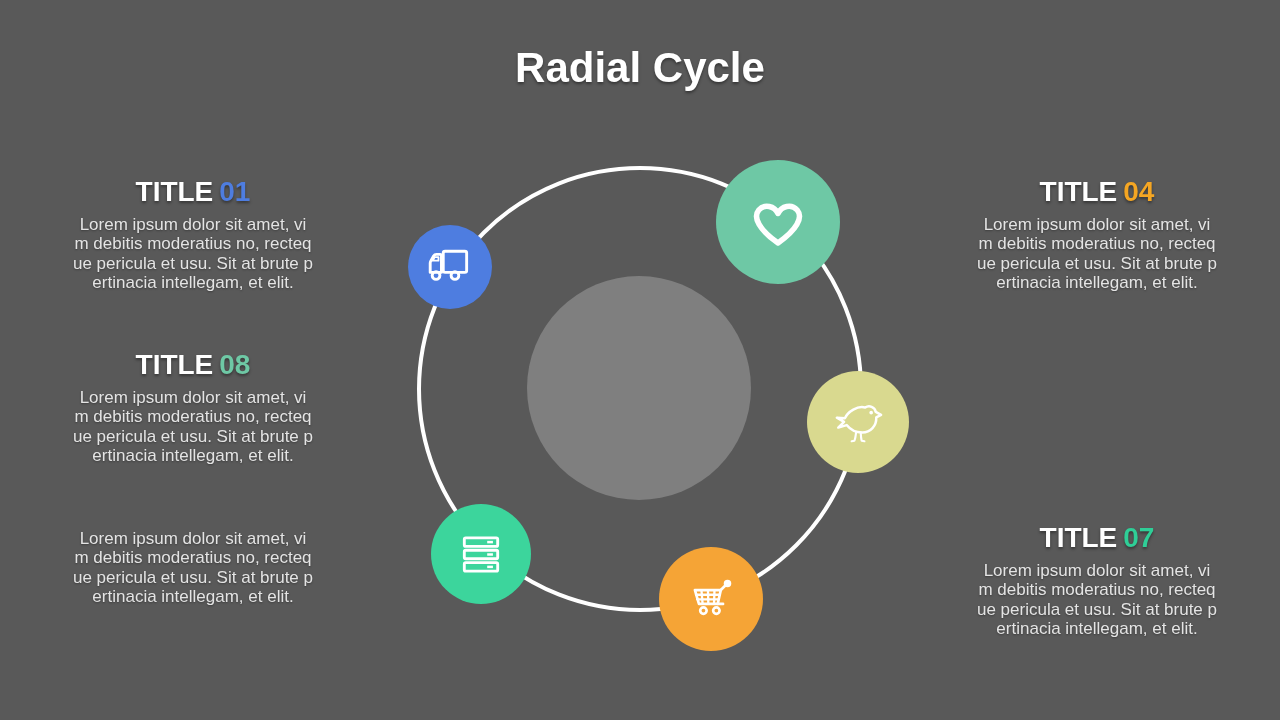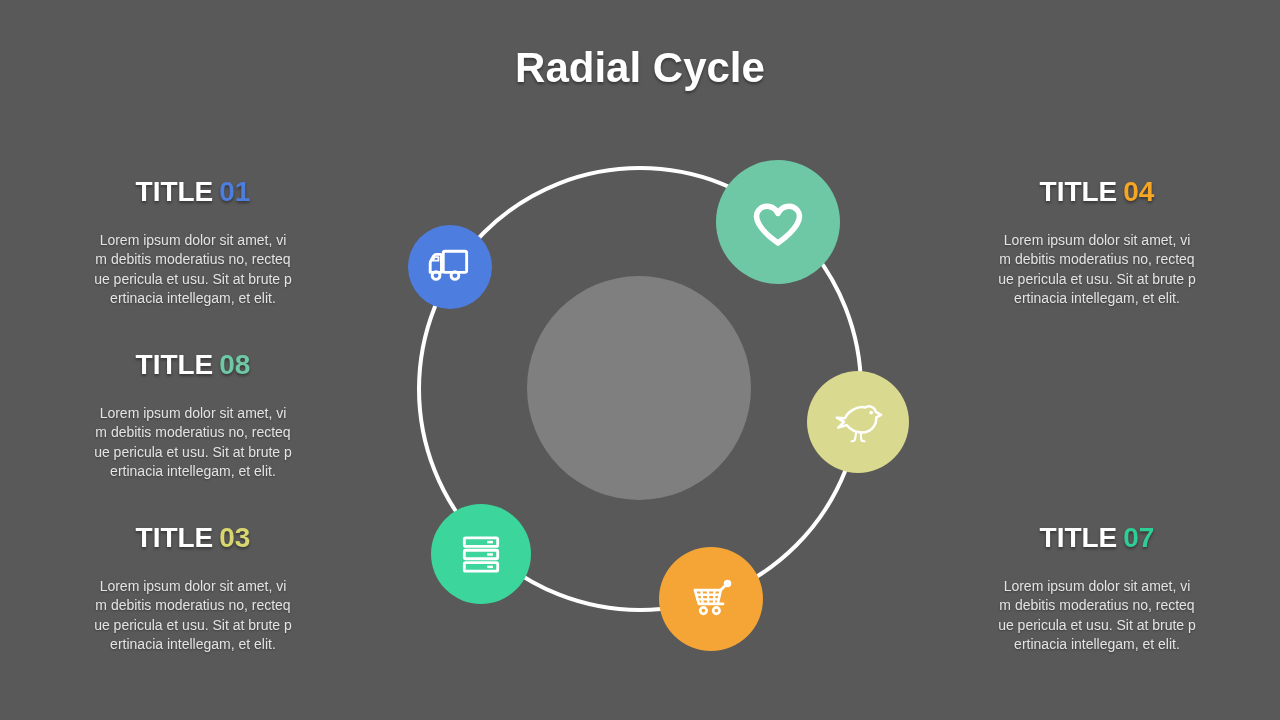--- a/index.html
+++ b/index.html
@@ -12,21 +12,21 @@
     text-shadow:0 2px 3px rgba(0,0,0,.4);
   }
 
   .block{position:absolute;width:246px;text-align:center;}
   .block-title{
     font-size:28px;font-weight:bold;color:#ffffff;line-height:32px;
     text-shadow:0 2px 3px rgba(0,0,0,.4);white-space:nowrap;
   }
   .block-title .num{margin-left:6px;}
   .block-body{
-    margin-top:23px;font-size:14px;line-height:19.4px;color:#e4e4e4;
+    margin-top:7px;font-size:17px;line-height:19.4px;color:#e4e4e4;
     text-shadow:0 1px 2px rgba(0,0,0,.35);
     text-align:center;
   }
   .block-body div{white-space:nowrap;}
 
   .ring{
     position:absolute;left:417px;top:166px;width:446px;height:446px;
     border:4px solid #ffffff;border-radius:50%;box-sizing:border-box;
   }
   .hub{
@@ -60,21 +60,20 @@
     <div class="block-title"><span>TITLE</span><span class="num" style="color: rgb(110, 200, 165);">08</span></div>
     <div class="block-body">
       <div>Lorem ipsum dolor sit amet, vi</div>
       <div>m debitis moderatius no, recteq</div>
       <div>ue pericula et usu. Sit at brute p</div>
       <div>ertinacia intellegam, et elit.</div>
     </div>
   </div>
 
   <div class="block" style="left:70px;top:522px;">
-    <div class="block-title"><span>TITLE</span><span class="num" style="color: rgb(216, 215, 111);">03</span></div>
     <div class="block-body">
       <div>Lorem ipsum dolor sit amet, vi</div>
       <div>m debitis moderatius no, recteq</div>
       <div>ue pericula et usu. Sit at brute p</div>
       <div>ertinacia intellegam, et elit.</div>
     </div>
   </div>
 
   <div class="block" style="left:974px;top:176px;">
     <div class="block-title"><span>TITLE</span><span class="num" style="color: rgb(245, 166, 35);">04</span></div>

